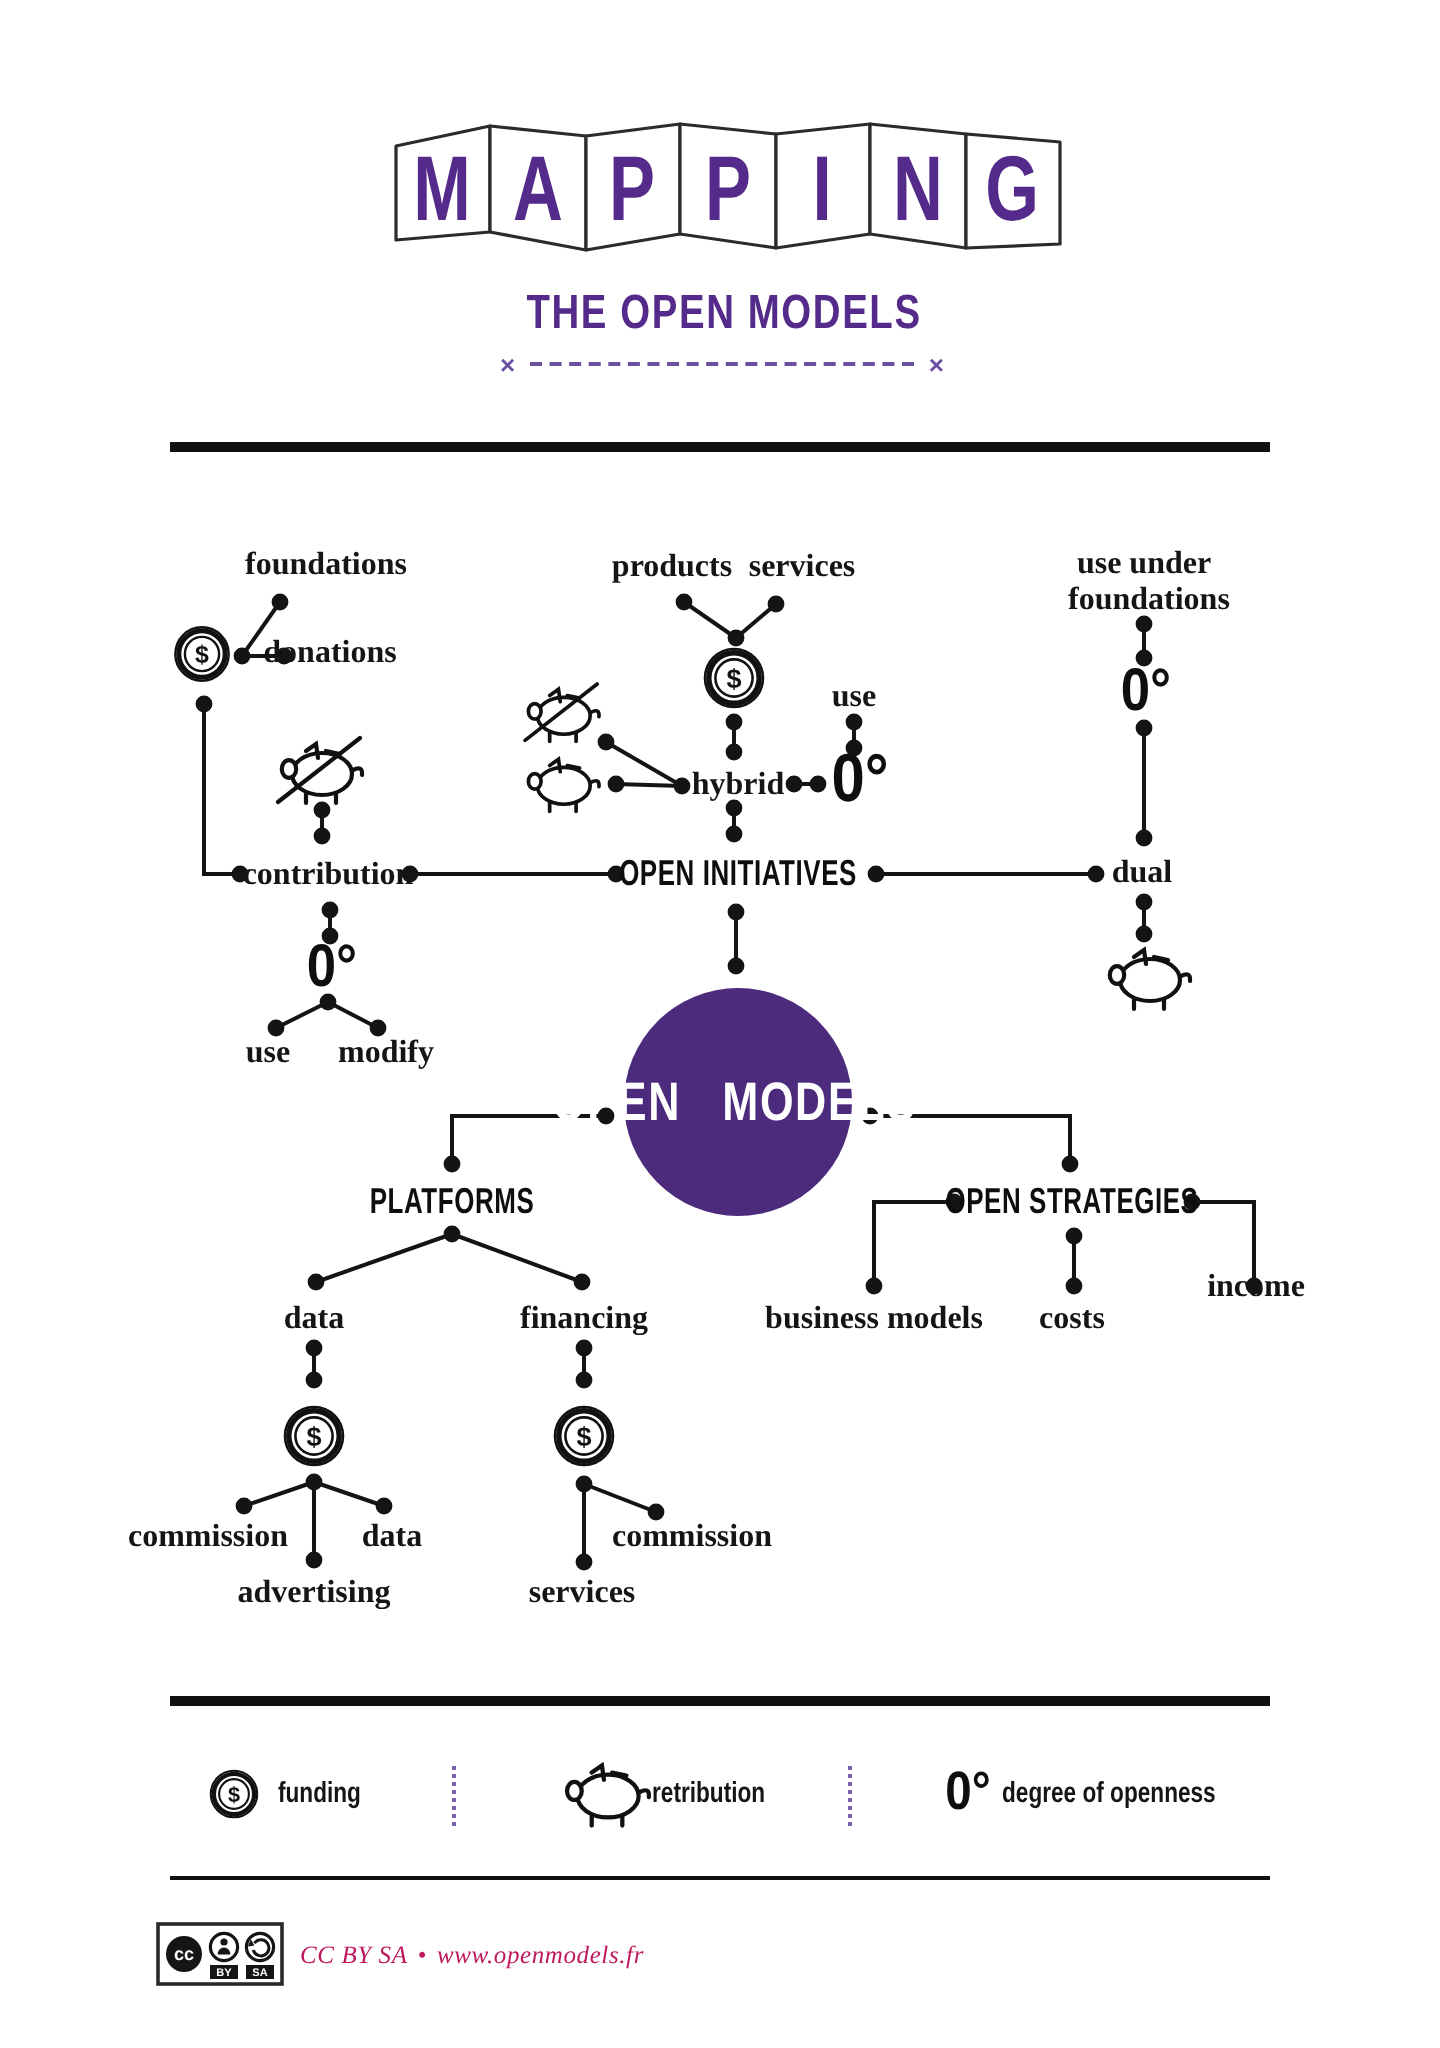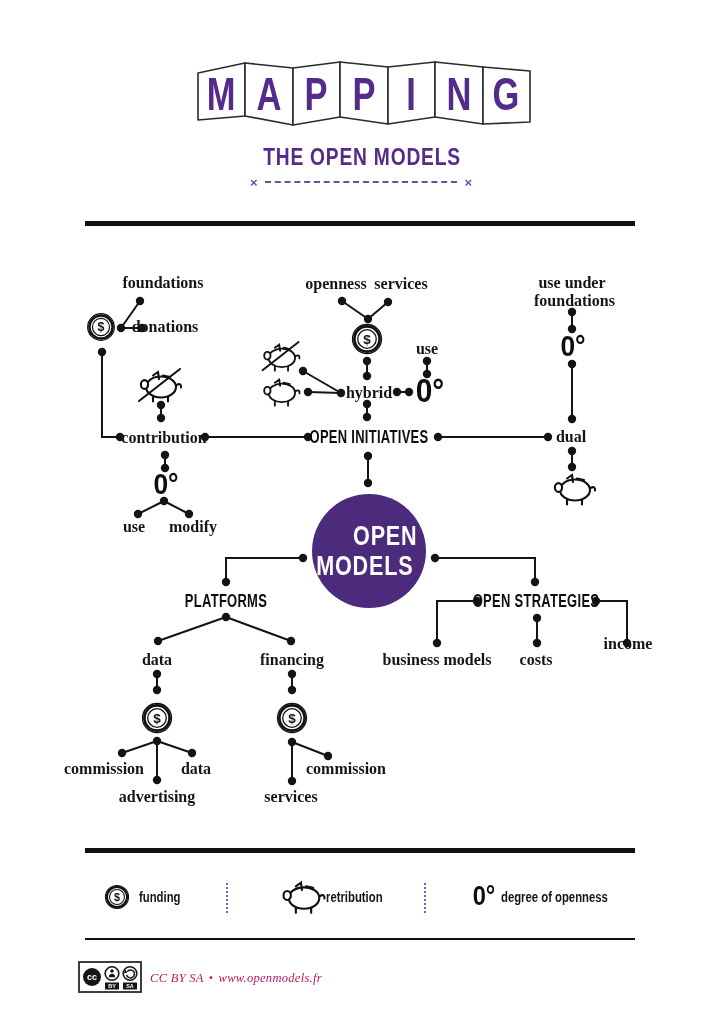--- a/index.html
+++ b/index.html
@@ -25,21 +25,21 @@
       white-space:nowrap;font-family:"Liberation Sans",sans-serif;font-weight:700;
       font-size:24px;letter-spacing:1px;color:#542b8a;}
   .dashrow{position:absolute;left:250px;top:175px;width:222px;height:14px;
       display:flex;align-items:center;color:#6b4fa1;}
   .dashrow .x{font-weight:700;font-size:13px;line-height:1;}
   .dashrow .dash{flex:1;border-top:2.5px dashed #6b4fa1;margin:0 7px;}
   .bar{position:absolute;left:85px;width:550px;height:5px;background:#111;}
   .thinline{position:absolute;left:85px;width:550px;height:2px;background:#111;}
   
   .circle{position:absolute;left:312px;top:494px;width:114px;height:114px;border-radius:50%;
-      background:#4c2a7c;display:flex;flex-direction:column;align-items:flex-end;
+      background:#4c2a7c;display:flex;flex-direction:row;align-items:center;
       justify-content:center;line-height:1.12;}
   .circle span{display:block;transform:scaleX(0.8);font-family:"Liberation Sans",sans-serif;
       font-weight:700;font-size:27px;letter-spacing:1px;color:#fff;white-space:nowrap;}
   
   .leg-lbl{position:absolute;transform:translate(0,-50%) scaleX(0.78);transform-origin:left center;
       white-space:nowrap;font-family:"Liberation Sans",sans-serif;font-weight:700;
       font-size:14.5px;color:#151515;}
   .leg-div{position:absolute;top:883px;height:30px;width:0;border-left:2.5px dotted #7d63ad;}
   .deg-legend{font-size:27px;}
   
@@ -235,21 +235,21 @@
 
   <div class="deg" style="left:166px;top:484px">0°</div>
   <div class="deg" style="left:430px;top:390px;font-size:34px">0°</div>
   <div class="deg" style="left:573px;top:346px">0°</div>
 
   <div class="lbl" style="left:163px;top:283px">foundations</div>
   <div class="lbl" style="left:165px;top:327px">donations</div>
   <div class="lbl" style="left:164px;top:438px">contribution</div>
   <div class="lbl" style="left:134px;top:527px">use</div>
   <div class="lbl" style="left:193px;top:527px">modify</div>
-  <div class="lbl" style="left:336px;top:284px">openness</div>
+  <div class="lbl" style="left:336px;top:284px">products</div>
   <div class="lbl" style="left:401px;top:284px">services</div>
   <div class="lbl" style="left:369px;top:393px">hybrid</div>
   <div class="lbl" style="left:427px;top:349px">use</div>
   <div class="lbl lbl-wrap" style="left:572px;top:292px">use under foundations</div>
   <div class="lbl" style="left:571px;top:437px">dual</div>
   <div class="lbl" style="left:157px;top:660px">data</div>
   <div class="lbl" style="left:292px;top:660px">financing</div>
   <div class="lbl" style="left:437px;top:660px">business models</div>
   <div class="lbl" style="left:536px;top:660px">costs</div>
   <div class="lbl" style="left:628px;top:644px">income</div>

